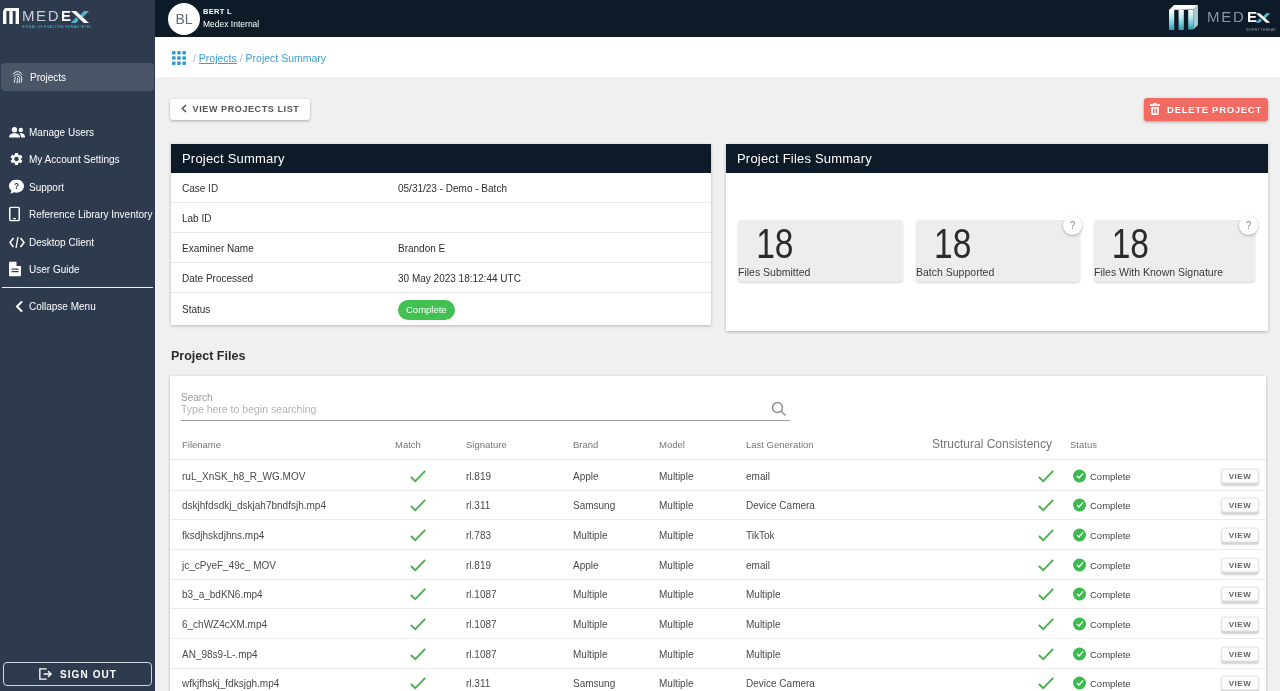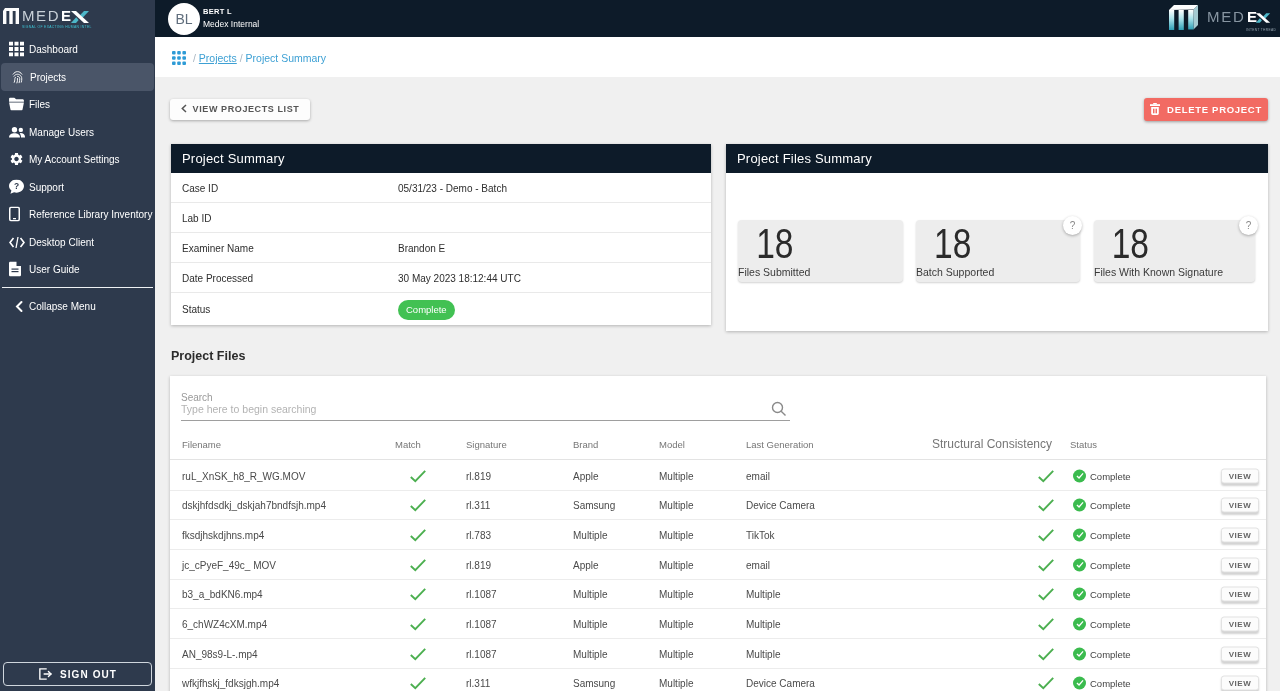--- a/index.html
+++ b/index.html
@@ -71,52 +71,29 @@
         </svg>
 <span style="position:absolute;left:22px;top:7px;font-size:15px;letter-spacing:1.6px;color:#c9d1d8;">MED</span>
 <span style="position:absolute;left:61px;top:7px;font-size:15px;font-weight:bold;color:#fff;">E</span>
 <svg width="20" height="12" viewBox="0 0 20 12" style="position:absolute;left:70px;top:10.5px">
           <path d="M14 0 H19 L12.6 6.8 L10.2 4.1 Z" fill="#4db7c9"></path>
           <path d="M1 12 H6 L8.6 9 L6.2 6.3 Z" fill="#4db7c9"></path>
           <path d="M1 0 H6 L19 12 H14 Z" fill="#fff"></path>
         </svg>
 <div style="position:absolute;left:22px;top:24.5px;width:70px;font-size:3.4px;color:#3ec3d5;letter-spacing:.32px;white-space:nowrap;overflow:hidden;">SIGNAL OF EXACTING HUMAN INTELLIGENCE</div>
 </div>
-    <div class="navitem" style="top:35px">
-        <span class="ic"><svg width="15" height="15" viewBox="0 0 15 15">
-            <g fill="#fff">
-              <rect x="0" y="0" width="4" height="4"></rect>
-              <rect x="5.5" y="0" width="4" height="4"></rect>
-              <rect x="11" y="0" width="4" height="4"></rect>
-              <rect x="0" y="5.5" width="4" height="4"></rect>
-              <rect x="5.5" y="5.5" width="4" height="4"></rect>
-              <rect x="11" y="5.5" width="4" height="4"></rect>
-              <rect x="0" y="11" width="4" height="4"></rect>
-              <rect x="5.5" y="11" width="4" height="4"></rect>
-              <rect x="11" y="11" width="4" height="4"></rect>
-            </g>
-          </svg></span>
-        <span class="lb">Dashboard</span>
-      </div>
 <div class="navitem navsel" style="top:62.5px">
         <span class="ic"><svg width="15" height="15" viewBox="0 0 24 24" fill="none" stroke="#fff" stroke-width="1.5" stroke-linecap="round">
             <path d="M5 7.5 C6.8 4.8 9.2 3.4 12 3.4 s5.2 1.4 7 4.1"></path>
             <path d="M6.3 10.8 c1.3-2 3.3-3.2 5.7-3.2 s4.4 1.2 5.7 3.2 c.8 1.2 1.1 2.6 1.1 4.2 0 1.8-.2 3.5-.7 5.2"></path>
             <path d="M12 10.9 c2 0 3.6 1.6 3.6 3.7 0 2.3-.3 4.5-1 6.6"></path>
             <path d="M8.6 12.6 c-.6 1-.9 2.1-.9 3.3 0 1.7-.3 3.2-.9 4.6"></path>
             <path d="M12 14.3 c.2 2.5-.1 5-.9 7.2"></path>
           </svg></span>
         <span class="lb">Projects</span>
-      </div>
-<div class="navitem" style="top:90px">
-        <span class="ic"><svg width="15" height="13" viewBox="0 0 16 14" fill="#fff">
-            <path d="M0 1.5 C0 .7.7 0 1.5 0 H5.5 L7.5 2 H14.5 C15.3 2 16 2.7 16 3.5 V4.5 H0 Z"></path>
-            <path d="M0 5.5 H16 L14.5 13 C14.4 13.6 13.9 14 13.3 14 H2.7 C2.1 14 1.6 13.6 1.5 13 Z"></path>
-          </svg></span>
-        <span class="lb">Files</span>
       </div>
 <div class="navitem" style="top:117.5px">
         <span class="ic"><svg width="16" height="12" viewBox="0 0 16 12" fill="#fff">
             <circle cx="5.5" cy="3.2" r="2.7"></circle>
             <path d="M0 11 C0 8.2 2.5 6.8 5.5 6.8 C8.5 6.8 11 8.2 11 11 Z"></path>
             <circle cx="11.8" cy="3.4" r="2.2"></circle>
             <path d="M11.5 6.6 C14 6.7 16 8 16 10.2 V11 H12 C12 9.2 11.6 7.8 10.7 6.9 Z"></path>
           </svg></span>
         <span class="lb">Manage Users</span>
       </div>

